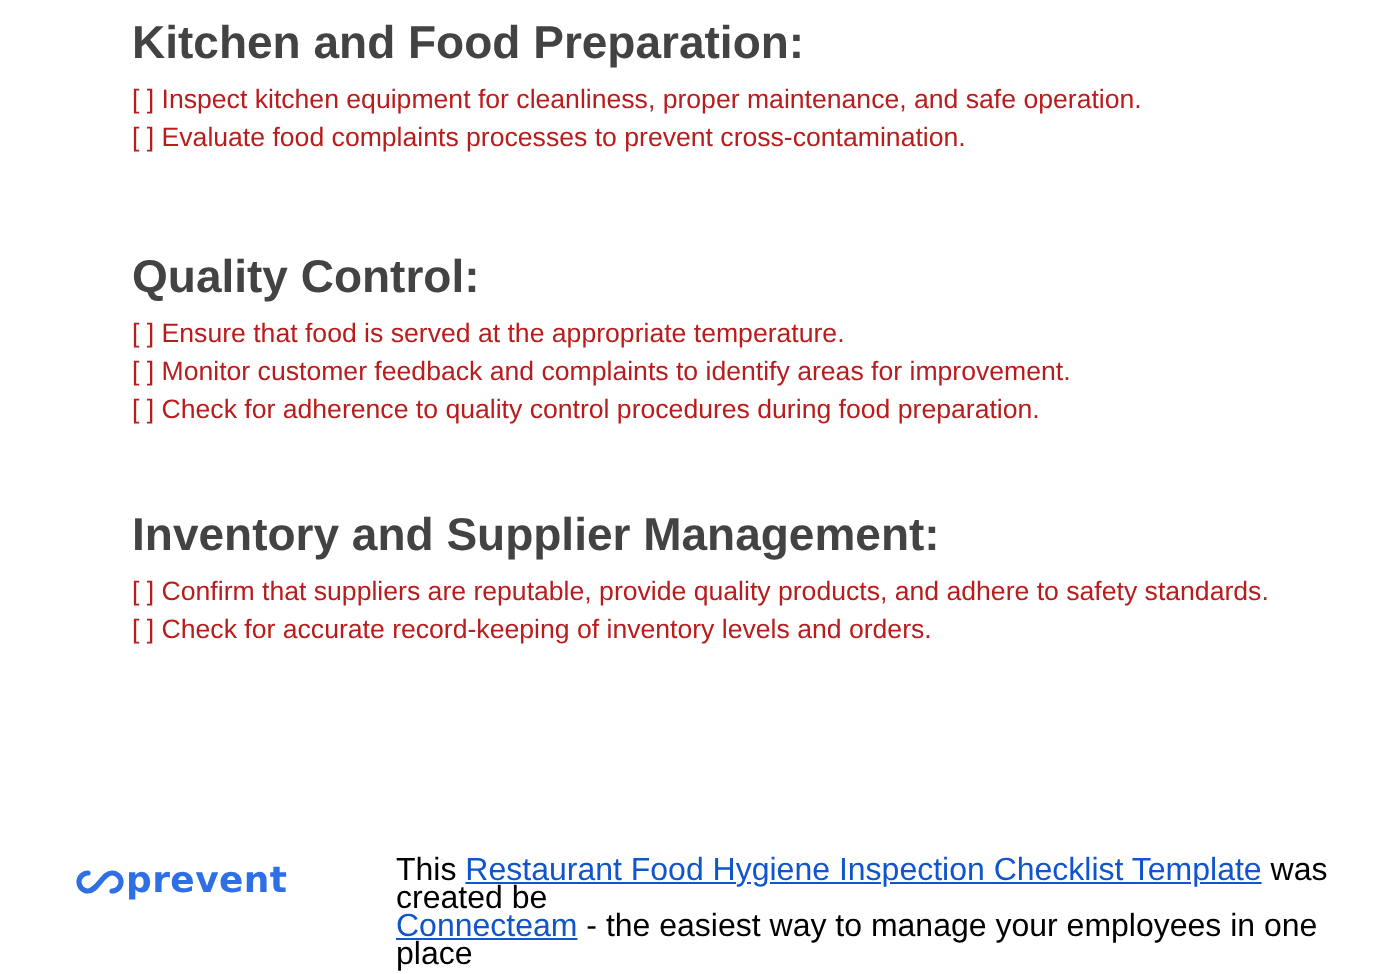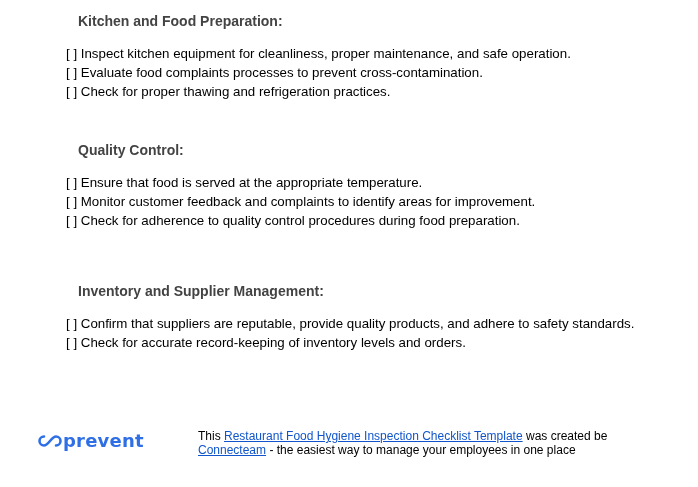--- a/index.html
+++ b/index.html
@@ -15,41 +15,41 @@
       font-family: "Liberation Sans", sans-serif;
       color: #000000;
     }
     .content {
       position: absolute;
       left: 66px;
       top: 0;
       width: 600px;
     }
     .section-heading {
-      font-size: 14px;
+      font-size: 23px;
       color: #434343;
-      margin: 12px;
+      margin: 0;
       line-height: 22px;
     }
     .sec1 .section-heading { margin-top: 10px; }
     .checklist {
       margin: 8px 0 0 0;
       padding: 0;
       list-style: none;
     }
     .checklist li {
       font-size: 13.3px;
       line-height: 19px;
-      color: #000000;
+      color: #b91c1c;
       white-space: normal;
     }
     .section { position: absolute; left: 0; width: 600px; }
     .sec1 { top: 0; }
     .sec2 { top: 127px; }
-    .sec3 { top: 268px; }
+    .sec3 { top: 256px; }
 
     .footer {
       position: absolute;
       left: 0;
       top: 428px;
       width: 698px;
       height: 34px;
     }
     .logo {
       position: absolute;
@@ -61,40 +61,39 @@
       color: #2f6fe6;
       letter-spacing: 0.2px;
       display: flex;
       align-items: center;
     }
     .logo svg { display: inline-block; margin-right: 1px; }
     .footer-text {
       position: absolute;
       left: 198px;
       top: 1px;
-      font-size: 12px;
+      font-size: 16px;
       line-height: 14px;
       color: #000000;
     }
     .footer-text a {
       color: #1155cc;
       text-decoration: underline;
     }
   </style>
 </head>
 <body>
 
 <div class="content">
 
   <div class="section sec1">
     <h2 class="section-heading">Kitchen and Food Preparation:</h2>
     <ul class="checklist">
       <li>[ ] Inspect kitchen equipment for cleanliness, proper maintenance, and safe operation.</li>
       <li>[ ] Evaluate food complaints processes to prevent cross-contamination.</li>
-      <li>[ ] Check for proper thawing and refrigeration practices.</li>
     </ul>
   </div>
 
   <div class="section sec2">
     <h2 class="section-heading">Quality Control:</h2>
     <ul class="checklist">
       <li>[ ] Ensure that food is served at the appropriate temperature.</li>
       <li>[ ] Monitor customer feedback and complaints to identify areas for improvement.</li>
       <li>[ ] Check for adherence to quality control procedures during food preparation.</li>
     </ul>

